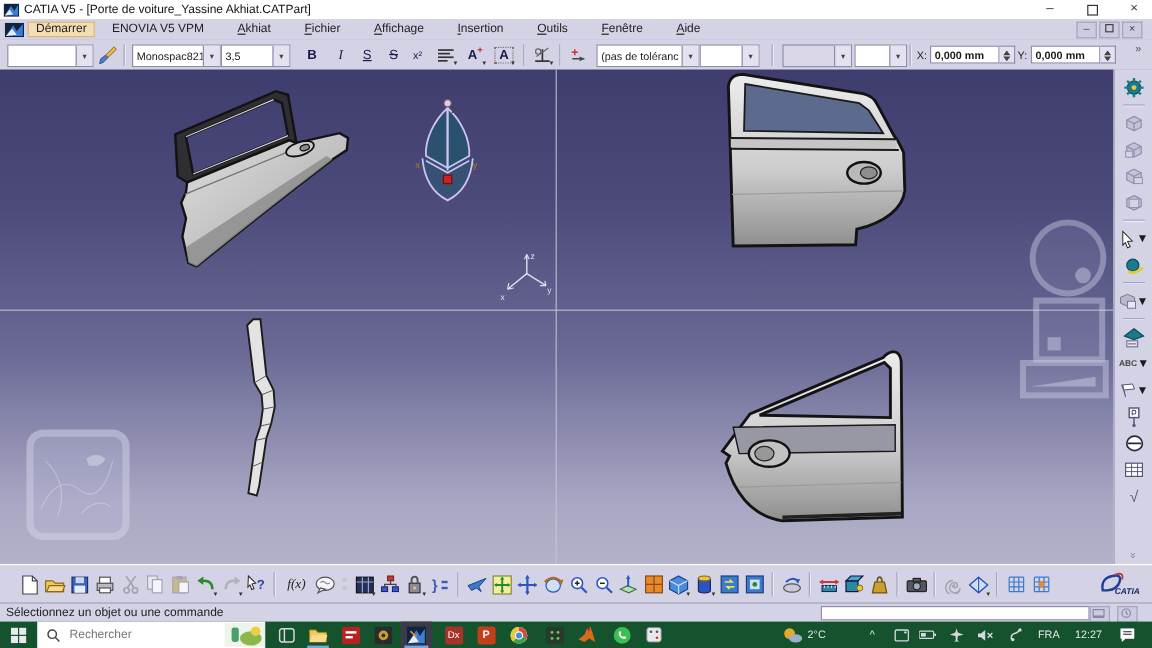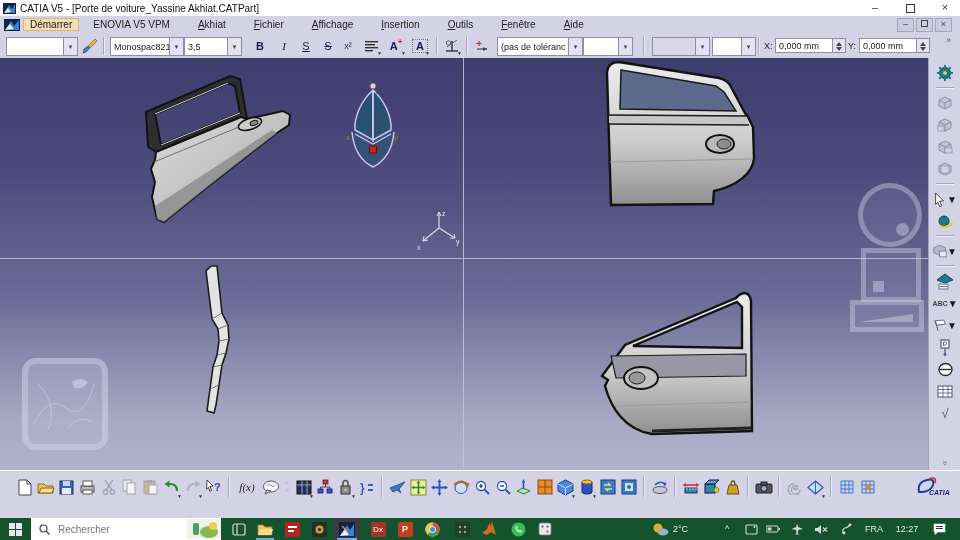--- a/index.html
+++ b/index.html
@@ -27,21 +27,21 @@
   .combo{position:absolute;height:17px;background:#fff;border:1px solid #8f8dac;display:flex;
          align-items:center;font-size:9px;}
   .combo .cv{flex:1;padding:0 3px;overflow:hidden;white-space:nowrap;}
   .combo .arr{width:13px;height:100%;background:#e4e2f0;border-left:1px solid #8f8dac;
               display:flex;align-items:center;justify-content:center;color:#444;font-size:7px;}
   .combo.disabled{background:#d9d7e8;}
   .tbtn{position:absolute;width:20px;height:19px;display:flex;align-items:center;
         justify-content:center;font-size:11px;color:#1a1a4a;}
   .tbtn .dd{position:absolute;right:0;bottom:0;font-size:5px;color:#333;line-height:4px;}
   .vsep{position:absolute;width:1px;height:18px;background:#a5a3bd;border-right:1px solid #eceaf6;}
-  .spin{position:absolute;height:15px;display:flex;}
+  .spin{position:absolute;height:15px;display:flex;font-weight:bold;}
   .spin .box{background:#fff;border:1px solid #8f8dac;font-size:9px;display:flex;
              align-items:center;padding:0 3px;width:50px;}
   .spin .ud{width:12px;border:1px solid #8f8dac;border-left:none;background:#e4e2f0;
             display:flex;flex-direction:column;}
   .spin .ud i{flex:1;display:block;}
   .tri-up{width:0;height:0;border-left:3px solid transparent;border-right:3px solid transparent;
           border-bottom:4px solid #444;margin:1px auto 0;}
   .tri-dn{width:0;height:0;border-left:3px solid transparent;border-right:3px solid transparent;
           border-top:4px solid #444;margin:1px auto 0;}
   .lbl{position:absolute;font-size:9px;color:#222;}
@@ -683,20 +683,36 @@
     <div style="flex:1"></div>
     <div class="icn" style="width:44px;margin-right:2px">
       <svg width="42" height="22" viewBox="0 0 42 22">
         <path d="M4,16 Q2,6 12,4 Q20,2 18,9 Q16,15 8,16 Z" fill="none" stroke="#1d3f9a" stroke-width="2"></path>
         <path d="M14,3 Q22,0 20,7" stroke="#c23a3a" stroke-width="1.6" fill="none"></path>
         <text x="14" y="19" font-size="7" font-weight="bold" font-style="italic" fill="#1d2a66">CATIA</text>
       </svg>
     </div>
   </div>
 
+  <div class="statusbar">
+    <span style="position:absolute;left:5px;top:2px;color:#222">Sélectionnez un objet ou une commande</span>
+    <input class="power-input" style="">
+    <div class="sbtn" style="left:908px">
+      <svg width="13" height="10" viewBox="0 0 13 10">
+        <rect x="2" y="2" width="9" height="6" fill="none" stroke="#8a88a5" stroke-width="1"></rect>
+        <line x1="2" y1="8" x2="11" y2="8" stroke="#8a88a5" stroke-width="2"></line>
+      </svg>
+    </div>
+    <div class="sbtn" style="left:931px">
+      <svg width="13" height="10" viewBox="0 0 13 10">
+        <circle cx="6.5" cy="5" r="3.5" fill="none" stroke="#8a88a5" stroke-width="1"></circle>
+        <path d="M6.5,3 V5 L8,6" stroke="#8a88a5" stroke-width="1" fill="none"></path>
+      </svg>
+    </div>
+  </div>
 
   <div class="taskbar">
     <div class="tk" style="left:0;width:30px">
       <svg width="13" height="13" viewBox="0 0 13 13">
         <rect x="0" y="0" width="6" height="6" fill="#e8e8ee"></rect>
           <rect x="7" y="0" width="6" height="6" fill="#e8e8ee"></rect>
         <rect x="0" y="7" width="6" height="6" fill="#e8e8ee"></rect>
           <rect x="7" y="7" width="6" height="6" fill="#e8e8ee"></rect>
       </svg>
     </div>

